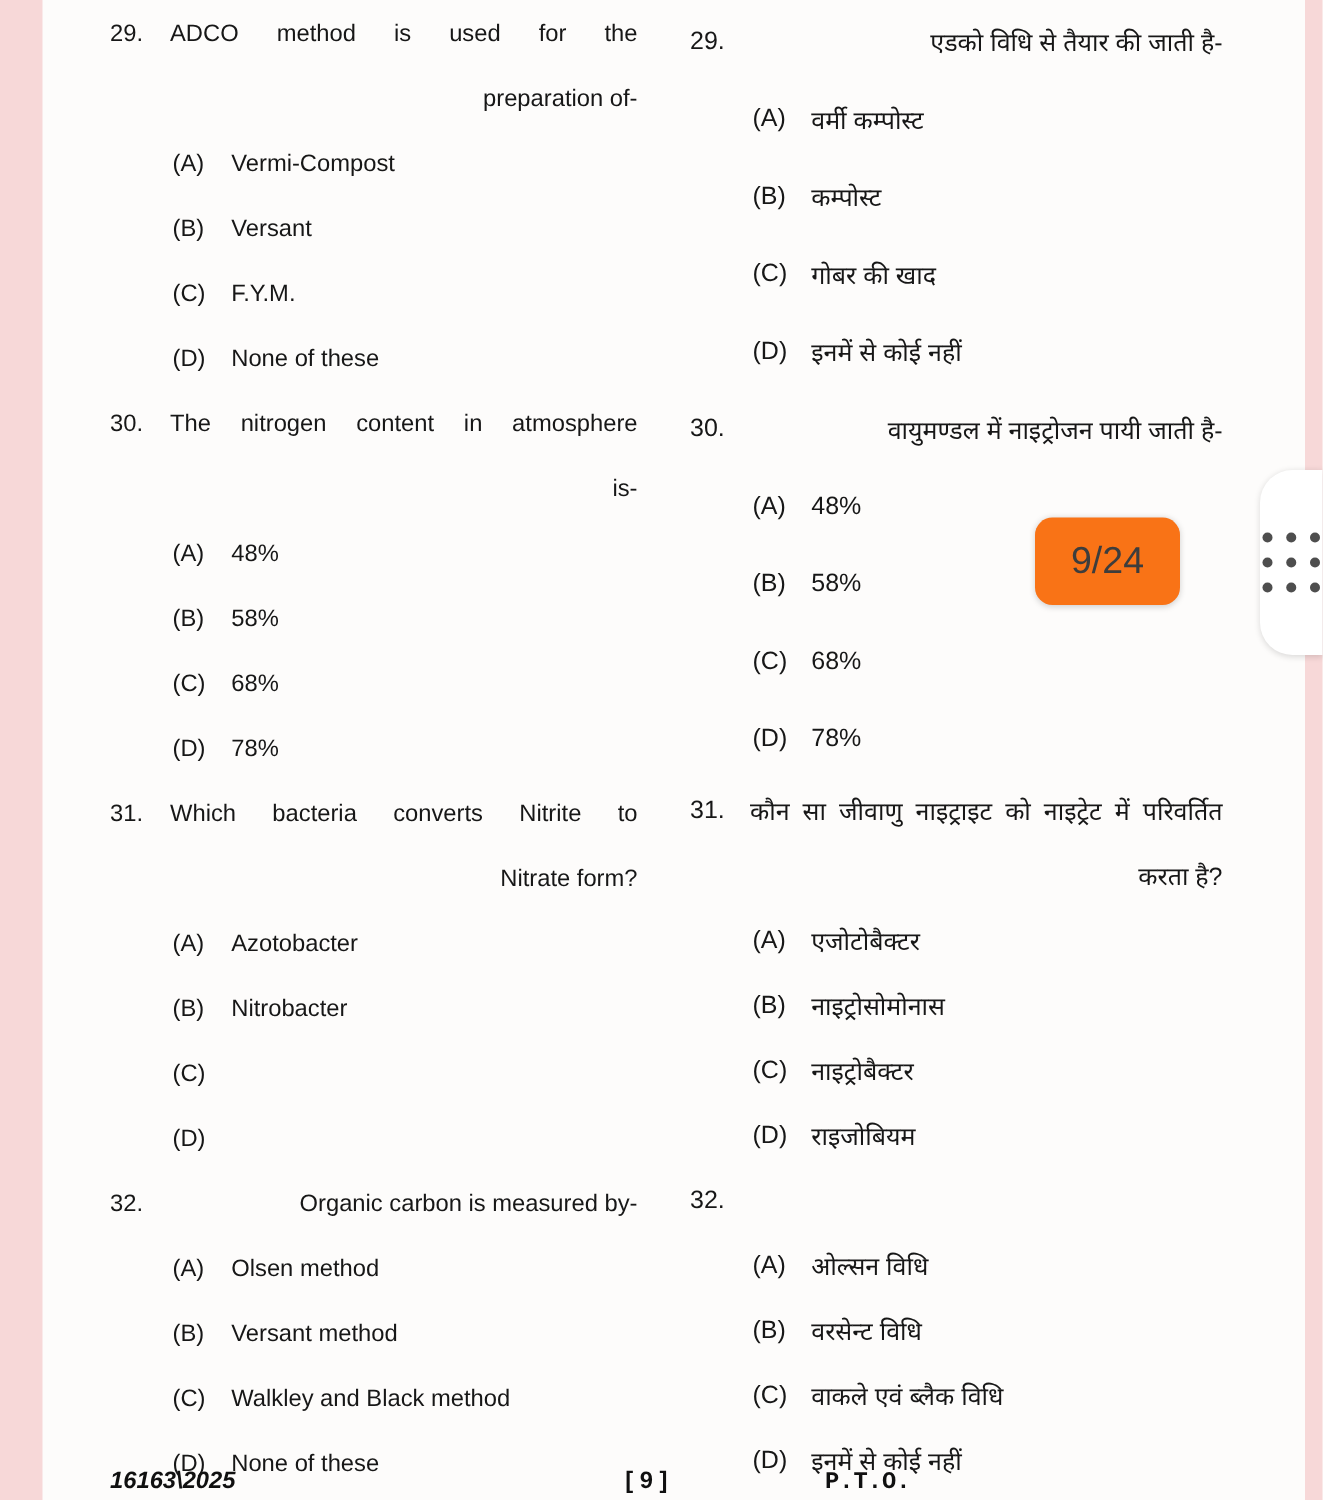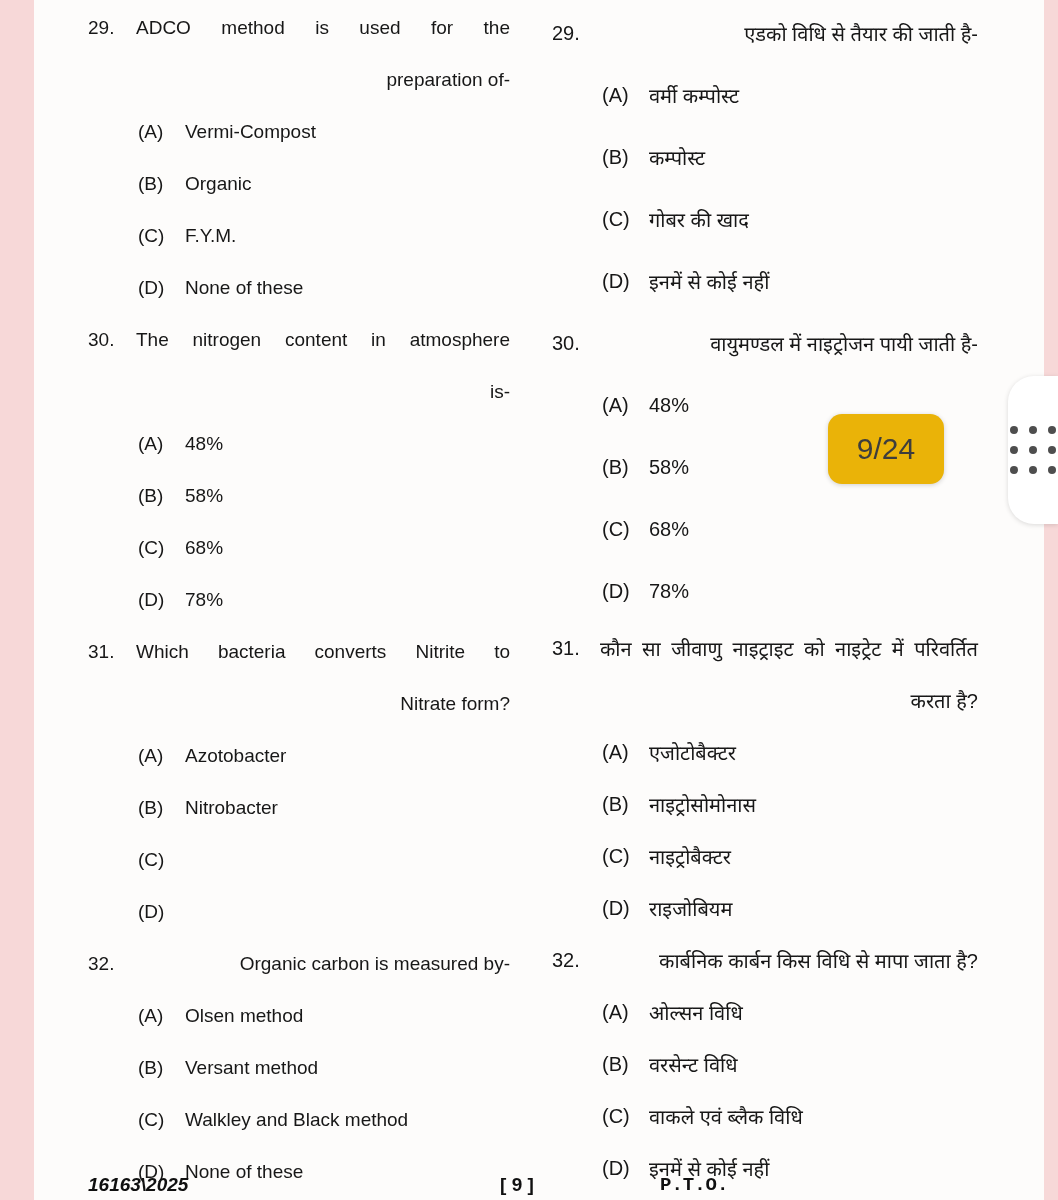--- a/index.html
+++ b/index.html
@@ -32,21 +32,21 @@
     position:absolute; left:54px; bottom:0;
     width:858px; height:26px;
     display:flex; font-weight:bold; font-size:19px; color:#101010;
   }
   .footer .f-left   { flex:1; text-align:left;font-style:italic; }
   .footer .f-center { flex:1; text-align:center; }
   .footer .f-right  { flex:1; text-align:left;font-family:Liberation Mono, monospace; }
   .page-pill {
     position:absolute; left:828px; top:414px;
     width:116px; height:70px;
-    background:#eab308; border-radius:14px;
+    background:#f97316; border-radius:14px;
     box-shadow:0 1px 5px rgba(0,0,0,.18);
     display:flex; align-items:center; justify-content:center;
     font-size:30px; color:#3d3d3d;
   }
   .scrubber {
     position:absolute; right:0; top:376px;
     width:50px; height:148px;
     background:#ffffff; border-radius:26px 0 0 26px;
     box-shadow:0 1px 5px rgba(0,0,0,.14);
   }
@@ -75,21 +75,21 @@
       <div class="row">
         <span class="q-num"></span>
         <span class="q-line">preparation of-</span>
       </div>
       <div class="row option">
         <span class="opt-label">(A)</span>
         <span class="opt-text">Vermi-Compost</span>
       </div>
       <div class="row option">
         <span class="opt-label">(B)</span>
-        <span class="opt-text">Organic</span>
+        <span class="opt-text">Versant</span>
       </div>
       <div class="row option">
         <span class="opt-label">(C)</span>
         <span class="opt-text">F.Y.M.</span>
       </div>
       <div class="row option">
         <span class="opt-label">(D)</span>
         <span class="opt-text">None of these</span>
       </div>
     </div>
@@ -242,21 +242,20 @@
       </div>
       <div class="row option">
         <span class="opt-label">(D)</span>
         <span class="opt-text">राइजोबियम</span>
       </div>
     </div>
 
     <div class="question">
       <div class="row">
         <span class="q-num">32.</span>
-        <span class="q-line">कार्बनिक कार्बन किस विधि से मापा जाता है?</span>
       </div>
       <div class="row option">
         <span class="opt-label">(A)</span>
         <span class="opt-text">ओल्सन विधि</span>
       </div>
       <div class="row option">
         <span class="opt-label">(B)</span>
         <span class="opt-text">वरसेन्ट विधि</span>
       </div>
       <div class="row option">

